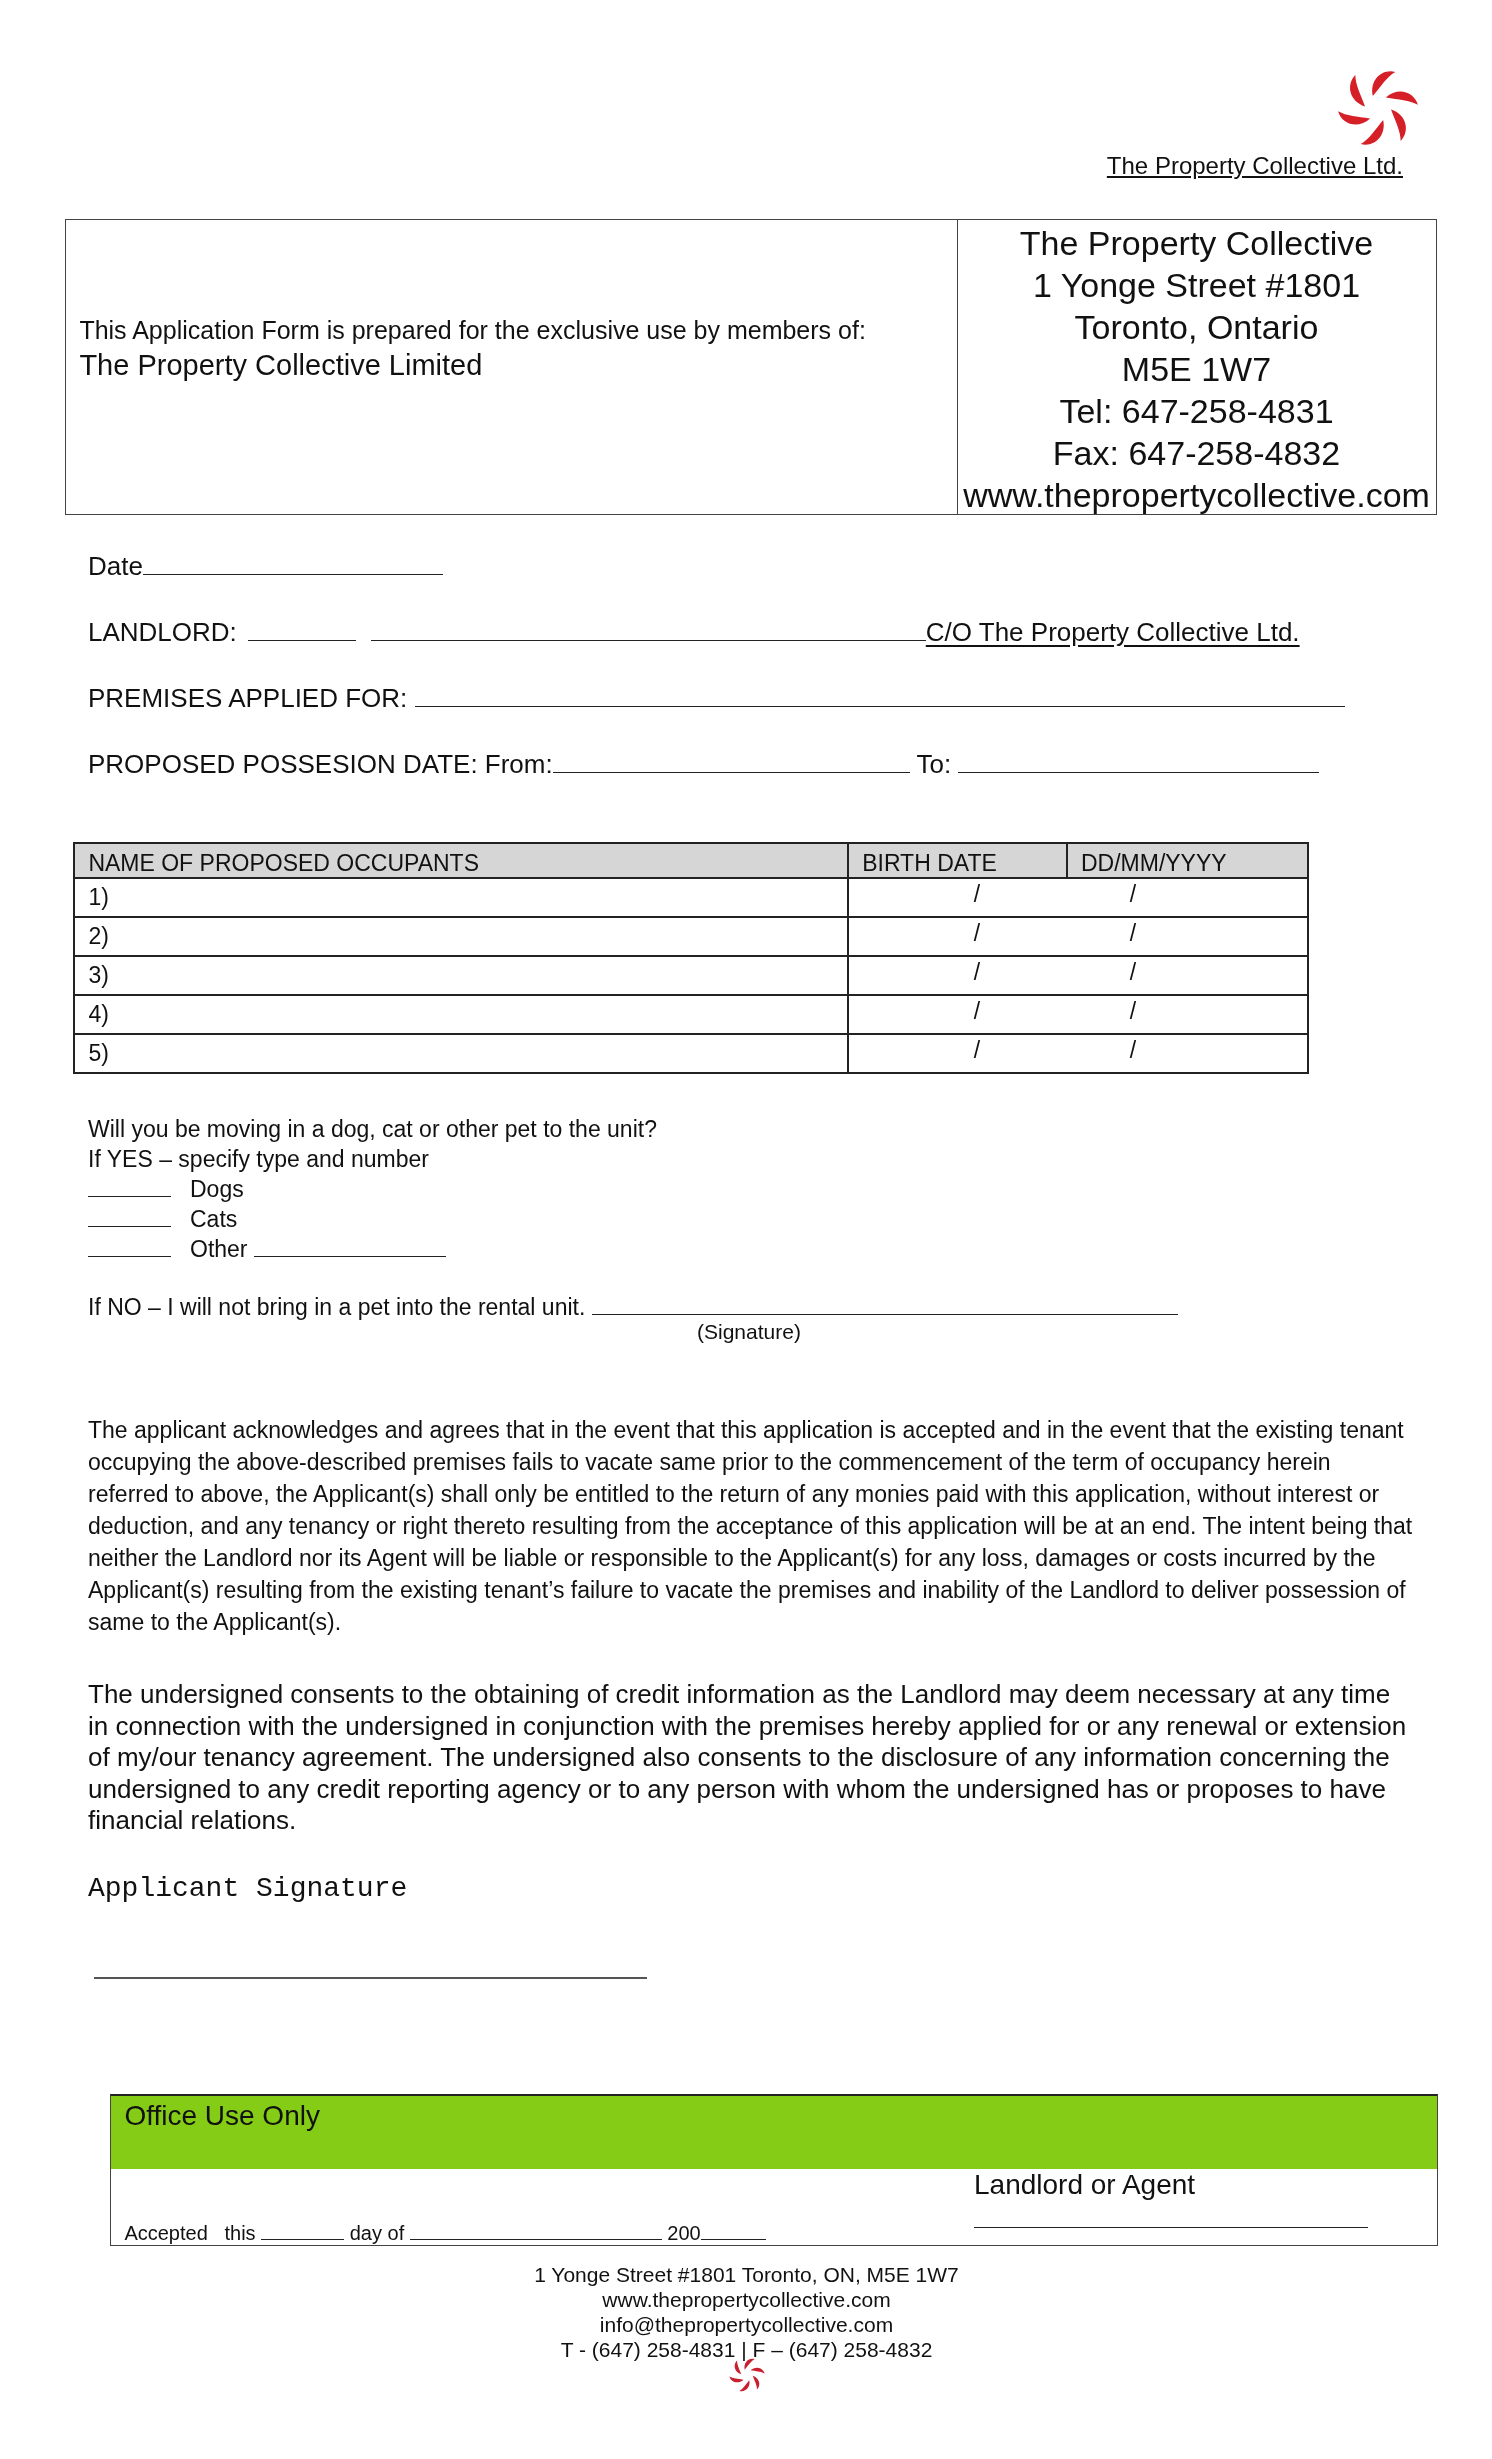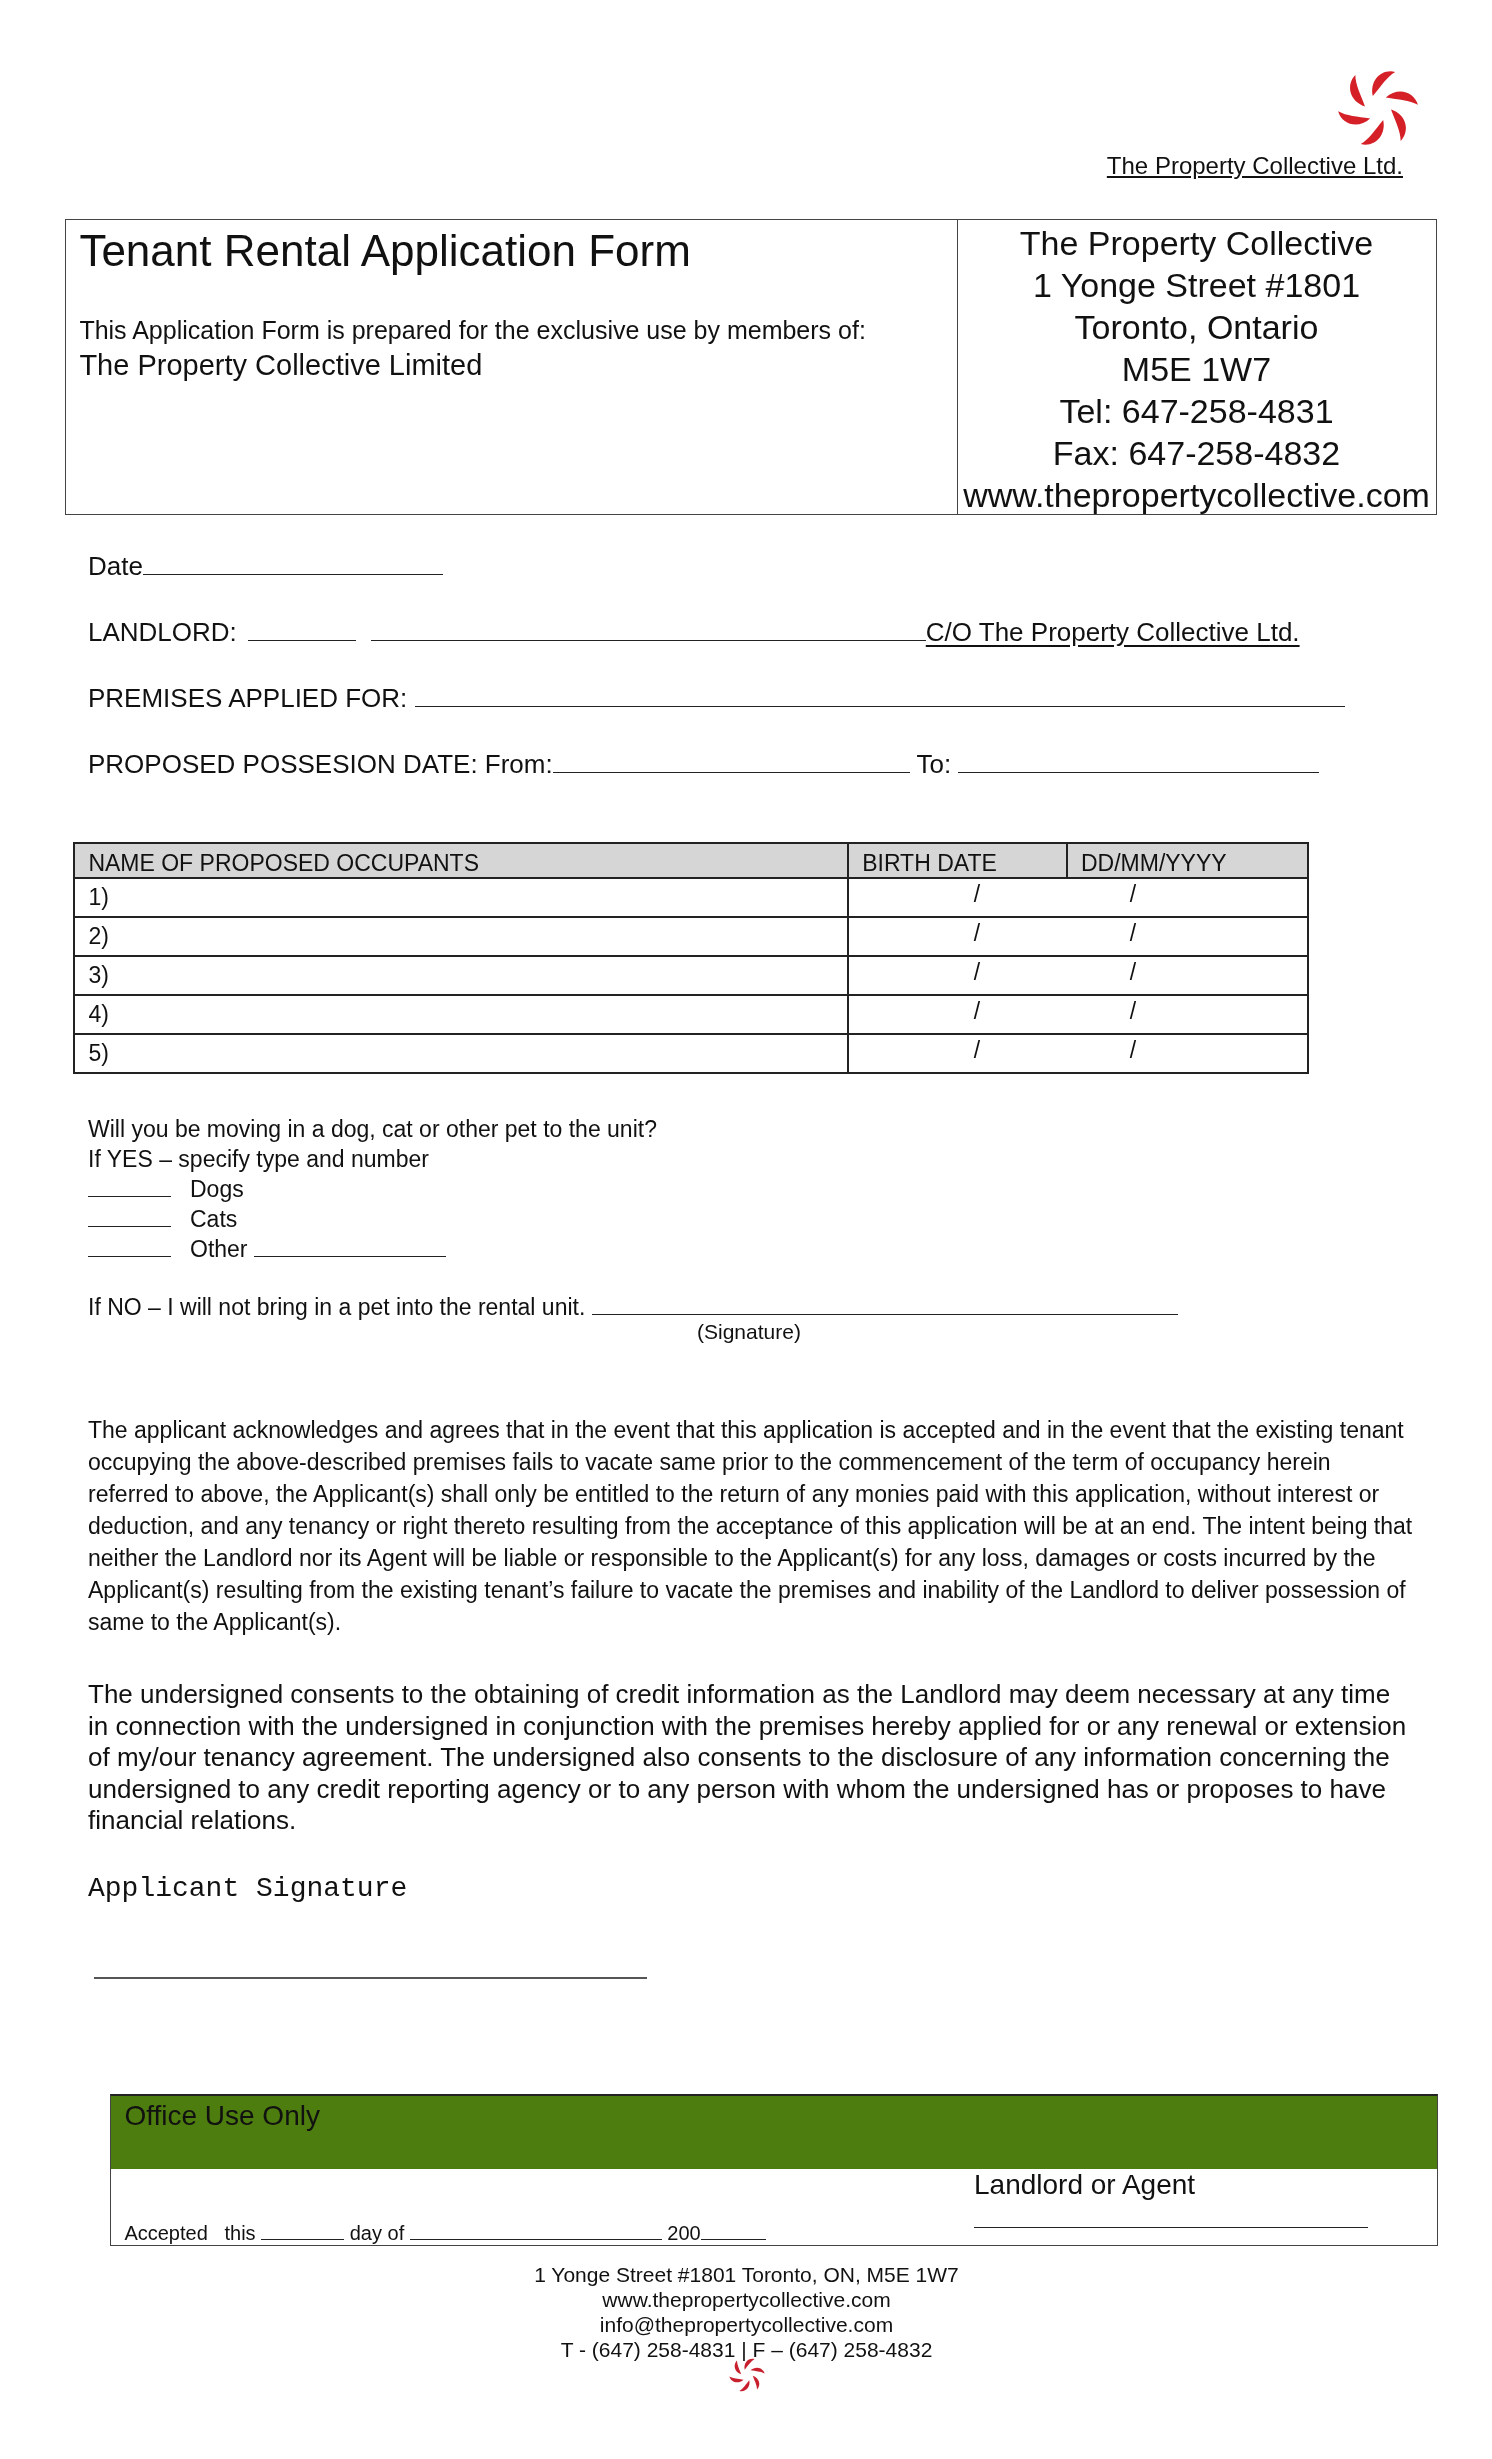--- a/index.html
+++ b/index.html
@@ -29,21 +29,21 @@
   .slash { position:absolute; top:1.9px; font-size:23px; }
 
   .pets { left:88px; top:1114px; font-size:23px; line-height:30px; }
   .pets div { white-space:nowrap; }
   .blank { display:inline-block; width:83px; border-bottom:1.9px solid #222; height:19px; margin-right:19px; }
 
   .para { left:88px; width:1326px; font-size:23px; line-height:32px; }
   .para2 { left:88px; width:1326px; font-size:26px; line-height:31.5px; }
 
   .office { left:110px; top:2094px; width:1328px; height:152px; border:1.9px solid #444; border-top:2.9px solid #222; box-sizing:border-box; }
-  .office-head { left:0; top:0; width:100%; height:73px; background:#4d7c0f; }
+  .office-head { left:0; top:0; width:100%; height:73px; background:#84cc16; }
   .office-title { left:13.4px; top:3.8px; font-size:28px; }
   .office-row { left:13.4px; top:120px; font-size:20px; white-space:nowrap; }
   .office-agent { left:863px; top:73px; font-size:28px; white-space:nowrap;text-align:right; }
   .office-agent-line { left:863px; top:131px; width:394px; border-bottom:1.9px solid #222; }
 
   .footer { left:0; top:2254px; width:1493px; text-align:center; font-size:21px; line-height:25px;margin-top:8px; }
   .logo-foot { left:728px; top:2356px; width:38px; height:38px; }
 </style>
 </head>
 <body>
@@ -55,21 +55,20 @@
     <path d="M-6,-14 C-10,-32 4,-46 20,-42 C10,-36 4,-26 -6,-14 Z" transform="rotate(120)"></path>
     <path d="M-6,-14 C-10,-32 4,-46 20,-42 C10,-36 4,-26 -6,-14 Z" transform="rotate(180)"></path>
     <path d="M-6,-14 C-10,-32 4,-46 20,-42 C10,-36 4,-26 -6,-14 Z" transform="rotate(240)"></path>
     <path d="M-6,-14 C-10,-32 4,-46 20,-42 C10,-36 4,-26 -6,-14 Z" transform="rotate(300)"></path>
   </g>
 </svg>
 <div class="abs logo-caption">The Property Collective Ltd.</div>
 
 <div class="abs header-box">
   <div class="abs header-left">
-    <div class="abs form-title">Tenant Rental Application Form</div>
     <div class="abs form-sub">This Application Form is prepared for the exclusive use by members of:</div>
     <div class="abs form-sub2">The Property Collective Limited</div>
   </div>
   <div class="abs header-right">
     <div>The Property Collective</div>
     <div>1 Yonge Street #1801</div>
     <div>Toronto, Ontario</div>
     <div>M5E 1W7</div>
     <div>Tel: 647-258-4831</div>
     <div>Fax: 647-258-4832</div>

